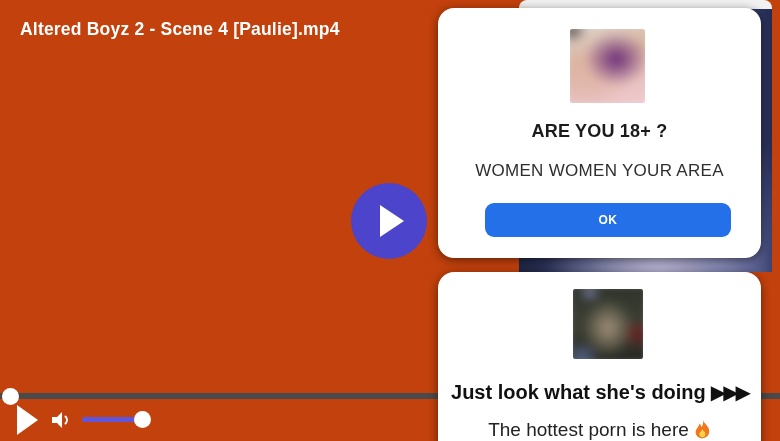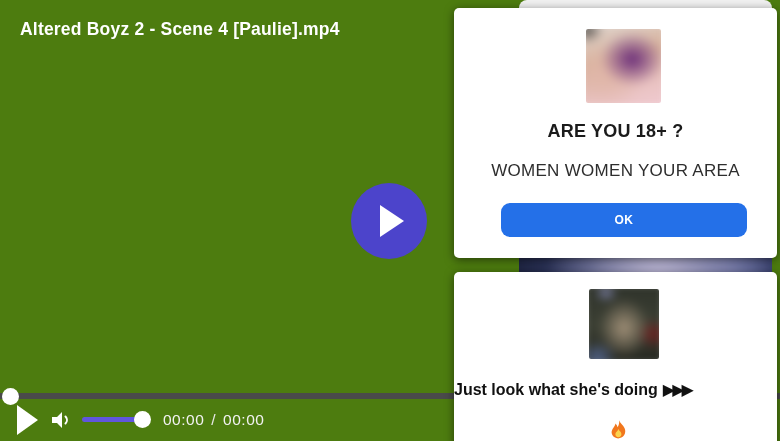--- a/index.html
+++ b/index.html
@@ -1,17 +1,17 @@
 <!DOCTYPE html>
 <html><head>
 <meta charset="utf-8">
 <style>
   html,body{margin:0;padding:0;background:#000;}
   .stage{
-    position:relative;width:780px;height:441px;background:#4d7c0f;overflow:hidden;
+    position:relative;width:780px;height:441px;background:#c2410c;overflow:hidden;
     font-family:"Liberation Sans","DejaVu Sans",sans-serif;
   }
   
   .video-title{
     position:absolute;left:20px;top:19px;color:#fff;font-size:17.5px;font-weight:bold;
     letter-spacing:.2px;z-index:2;white-space:nowrap;
   }
   .big-play{
     position:absolute;left:351px;top:183px;width:76px;height:76px;border-radius:50%;
     background:#4c44cb;z-index:2;border:none;cursor:pointer;
@@ -51,21 +51,21 @@
   .ad-under-img{position:absolute;left:0;top:9px;right:0;bottom:0;overflow:hidden;}
   .ad-under-img .blur{
     position:absolute;left:-8px;top:-8px;right:-8px;bottom:-8px;filter:blur(3px);
     background:
       radial-gradient(60% 80% at 55% 100%, #b9b4d2 0%, rgba(185,180,210,0) 70%),
       radial-gradient(40% 60% at 80% 90%, #5a639a 0%, rgba(90,99,154,0) 75%),
       linear-gradient(90deg, #1d2340 0%, #3a4370 30%, #767ba6 55%, #3a4370 85%, #20264a 100%);
   }
   
   .card{
-    position:absolute;left:454px;width:323px;background:#fff;border-radius:5px;
+    position:absolute;left:438px;width:323px;background:#fff;border-radius:16px;
     box-shadow:0 2px 10px rgba(0,0,0,.5);z-index:4;
   }
   .card-age{top:8px;height:250px;}
   .card-promo{top:272px;height:220px;}
   .thumb-wrap{position:absolute;overflow:hidden;border-radius:2px;cursor:pointer;}
   .thumb-wrap .blur{position:absolute;left:-6px;top:-6px;right:-6px;bottom:-6px;filter:blur(4px);}
   .thumb-age{left:132px;top:21px;width:75px;height:74px;}
   .thumb-age .blur{
     background:
       radial-gradient(24% 20% at 8% 8%, #55504b 0%, rgba(85,80,75,0) 80%),
@@ -89,22 +89,22 @@
   .age-sub{
     position:absolute;left:0;right:0;top:153px;text-align:center;
     color:#2e2e2e;font-size:17px;letter-spacing:.3px;
   }
   .ok-button{
     position:absolute;left:47px;top:195px;width:246px;height:34px;border:none;border-radius:9px;
     background:#2470e8;color:#fff;font-size:12px;font-weight:bold;letter-spacing:.5px;
     font-family:inherit;cursor:pointer;
   }
   .promo-heading{
-    position:absolute;left:0;right:0;top:108px;text-align:left;
-    color:#111;font-size:16px;font-weight:bold;white-space:nowrap;
+    position:absolute;left:0;right:0;top:108px;text-align:center;
+    color:#111;font-size:20px;font-weight:bold;white-space:nowrap;
   }
   .promo-heading .arrows{letter-spacing:-3px;margin-left:5px;font-weight:normal;}
   .promo-sub{
     position:absolute;left:0;right:0;top:147px;text-align:center;
     color:#222;font-size:19px;white-space:nowrap;
   }
   .fire{vertical-align:-3px;margin-left:6px;}
 </style>
 </head>
 <body>
@@ -123,21 +123,20 @@
   <div class="ctrl-play"></div>
 
   <svg class="ctrl-volume-icon" viewBox="0 0 24 24">
     <polygon points="3,9 8,9 13,4 13,20 8,15 3,15" fill="#fff"></polygon>
     <path d="M16.5 8.5 A 5 5 0 0 1 16.5 15.5" stroke="#fff" stroke-width="2" fill="none" stroke-linecap="round"></path>
   </svg>
 
   <div class="volume-track"></div>
   <div class="volume-handle"></div>
 
-  <div class="time-display"><span>00:00</span><span class="sep">/</span><span>00:00</span></div>
 
   <div class="ad-under">
     <div class="ad-under-img">
       <div class="blur"></div>
     </div>
   </div>
 
   <div class="card card-age">
     <div class="thumb-wrap thumb-age">
       <div class="blur"></div>
@@ -145,19 +144,19 @@
     <div class="age-heading">ARE YOU 18+ ?</div>
     <div class="age-sub">WOMEN WOMEN YOUR AREA</div>
     <button class="ok-button">OK</button>
   </div>
 
   <div class="card card-promo">
     <div class="thumb-wrap thumb-promo">
       <div class="blur"></div>
     </div>
     <div class="promo-heading"><span>Just look what she's doing</span><span class="arrows">▶▶▶</span></div>
-    <div class="promo-sub"><svg class="fire" width="16" height="19" viewBox="0 0 16 19">
+    <div class="promo-sub"><span>The hottest porn is here</span><svg class="fire" width="16" height="19" viewBox="0 0 16 19">
         <path d="M8.2 0.3 C9.2 3.6 12.2 5.2 13.6 8.2 C15.2 11.6 13.8 15.8 10.4 17.6 C6.9 19.4 2.6 18 1.1 14.5 C-0.2 11.4 1.3 9.3 2.6 7.4 C3.5 6.1 4.3 4.9 4.5 3.4 C5.6 4.7 6.3 5.7 6.5 7.2 C7.9 5.3 8.5 2.8 8.2 0.3 Z" fill="#f1771d"></path>
         <path d="M8 10.2 C9.3 11.4 10.6 12.6 10.4 14.4 C10.2 16.2 8.8 17.3 7.2 17.2 C5.6 17.1 4.4 15.9 4.4 14.2 C4.4 12.7 5.5 11.9 6.3 11 C6.8 10.5 7.3 9.8 7.4 9.1 C7.7 9.5 7.9 9.8 8 10.2 Z" fill="#fcd34d"></path>
       </svg></div>
   </div>
 
 </div>
 
 </body></html>

